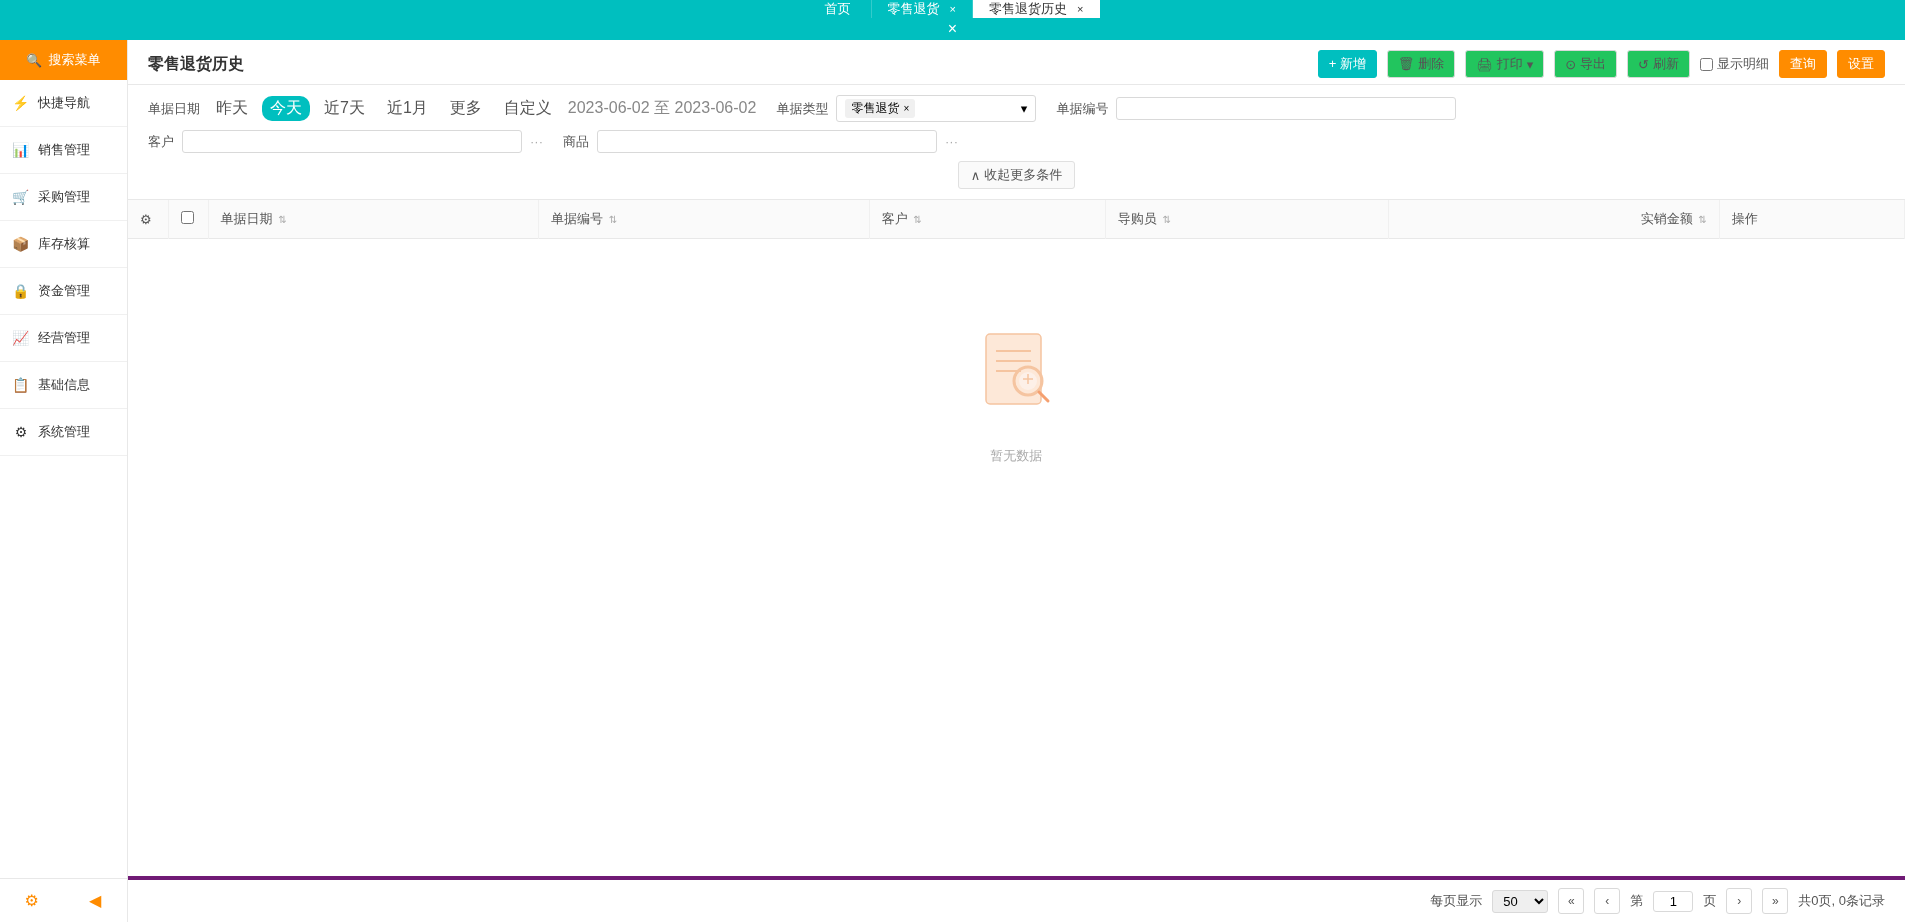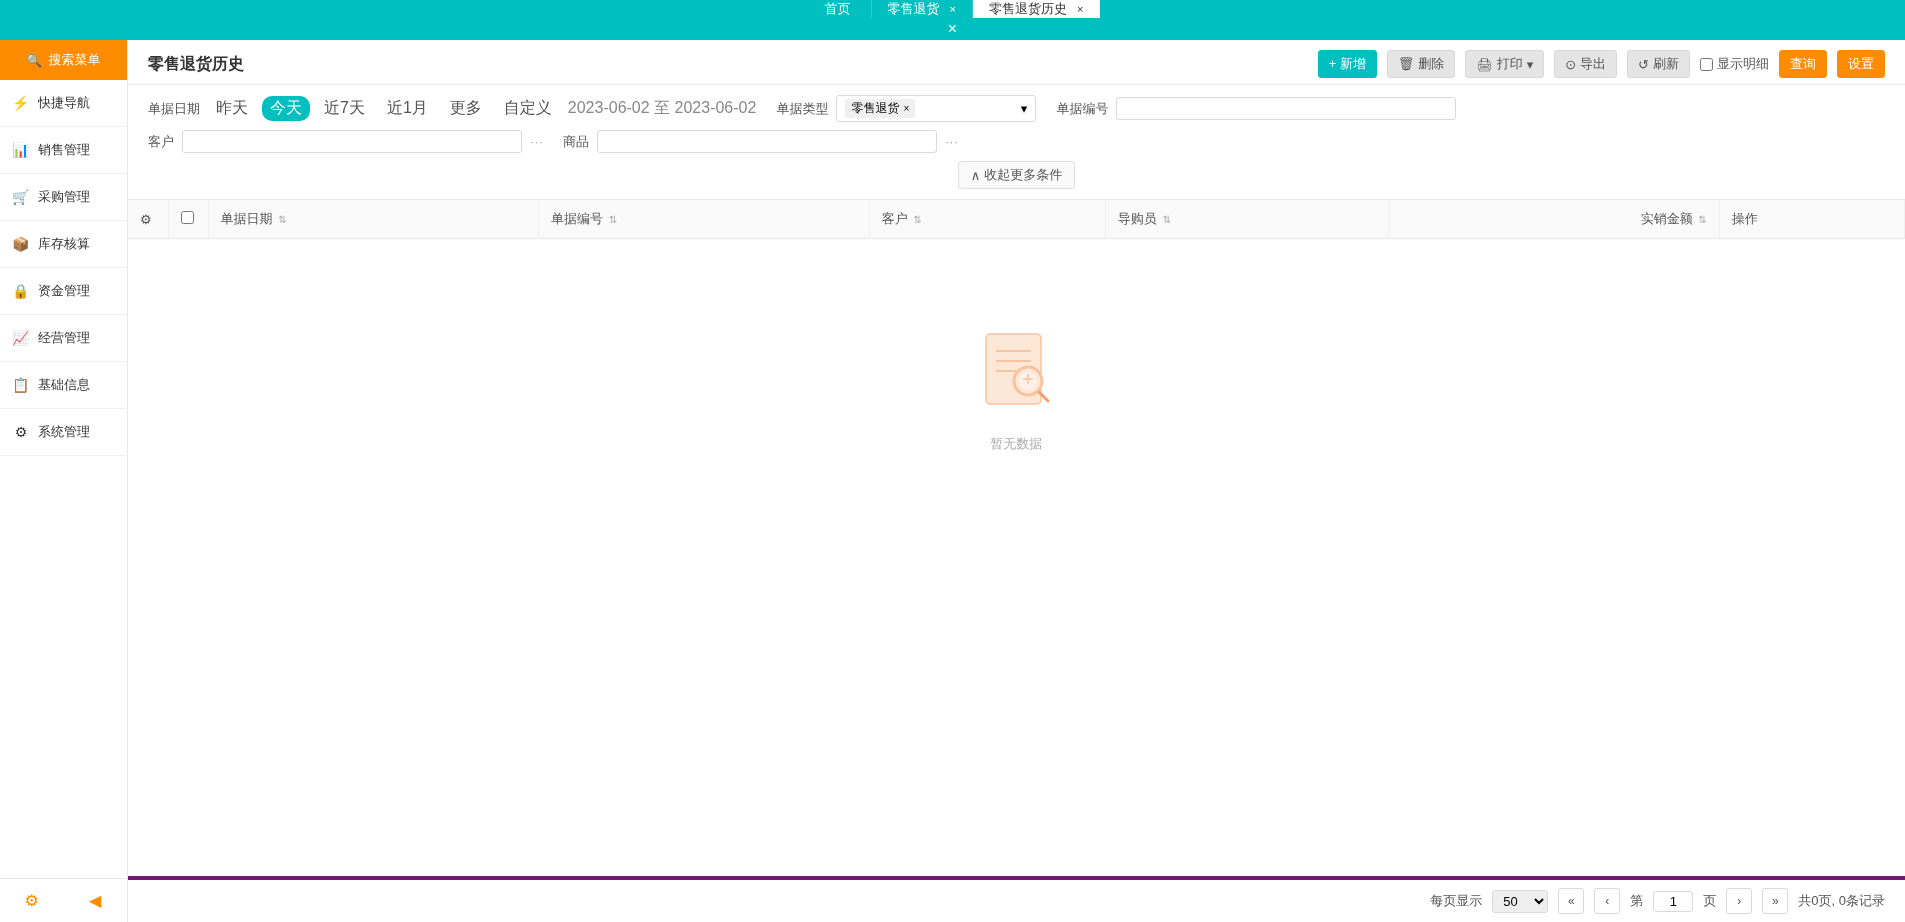--- a/index.html
+++ b/index.html
@@ -151,21 +151,21 @@
       align-items: center;
       gap: 10px;
     }
     .toolbar-btn {
       display: flex;
       align-items: center;
       gap: 4px;
       padding: 4px 10px;
       border: 1px solid #d9d9d9;
       border-radius: 3px;
-      background: #e5e5e5;
+      background: #22c55e;
       cursor: pointer;
       font-size: 13px;
       color: #555;
     }
     .toolbar-btn.new { background: #00bfbf; color: #fff; border-color: #00bfbf; }
     .toolbar-btn.query { background: #ff8c00; color: #fff; border-color: #ff8c00; }
     .toolbar-btn.settings { background: #ff8c00; color: #fff; border-color: #ff8c00; }
     .checkbox-label {
       display: flex;
       align-items: center;
@@ -322,20 +322,21 @@
       text-align: center;
     }
 
     
     .empty-state {
       display: flex;
       flex-direction: column;
       align-items: center;
       justify-content: space-between;
       padding: 80px 0;
+      gap: 12px;
     }
     .empty-icon {
       width: 100px;
       height: 100px;
       margin-bottom: 16px;
     }
     .empty-text {
       font-size: 13px;
       color: #aaa;
     }

